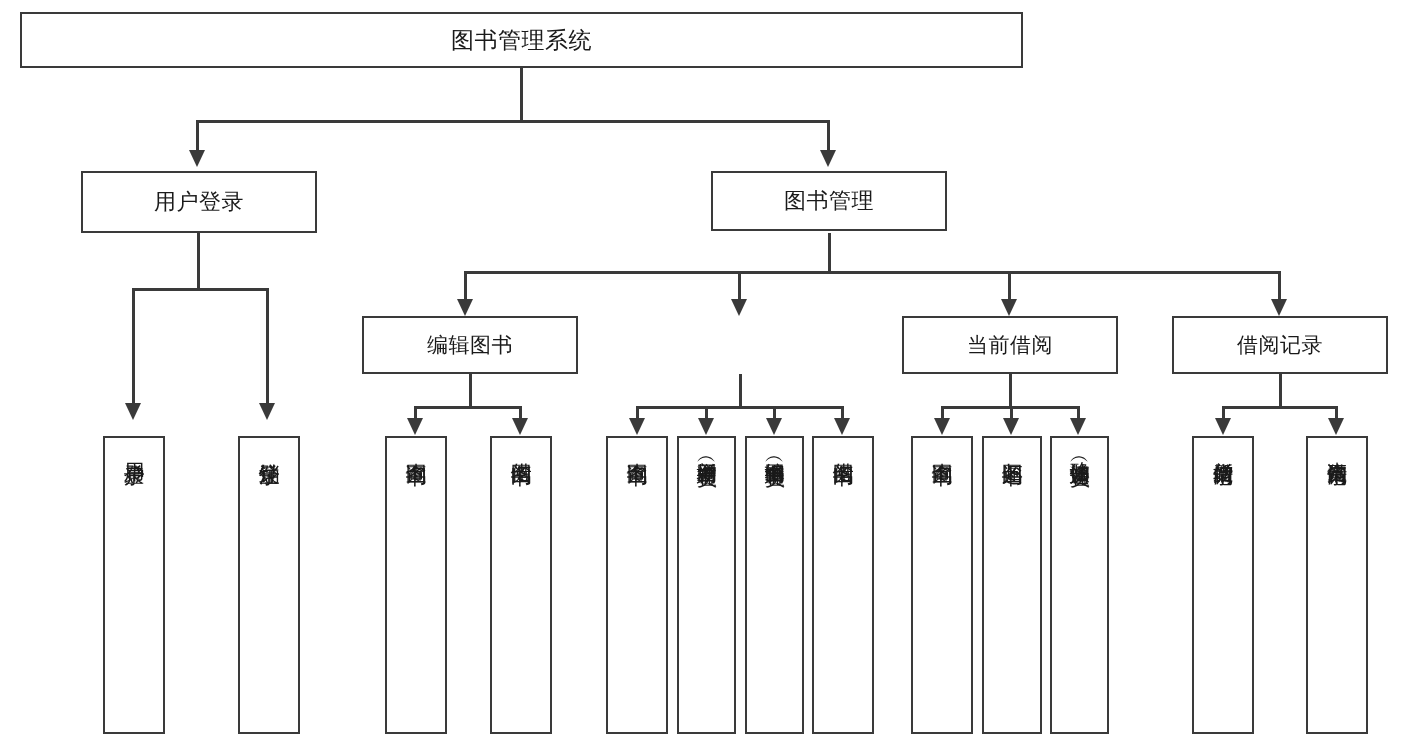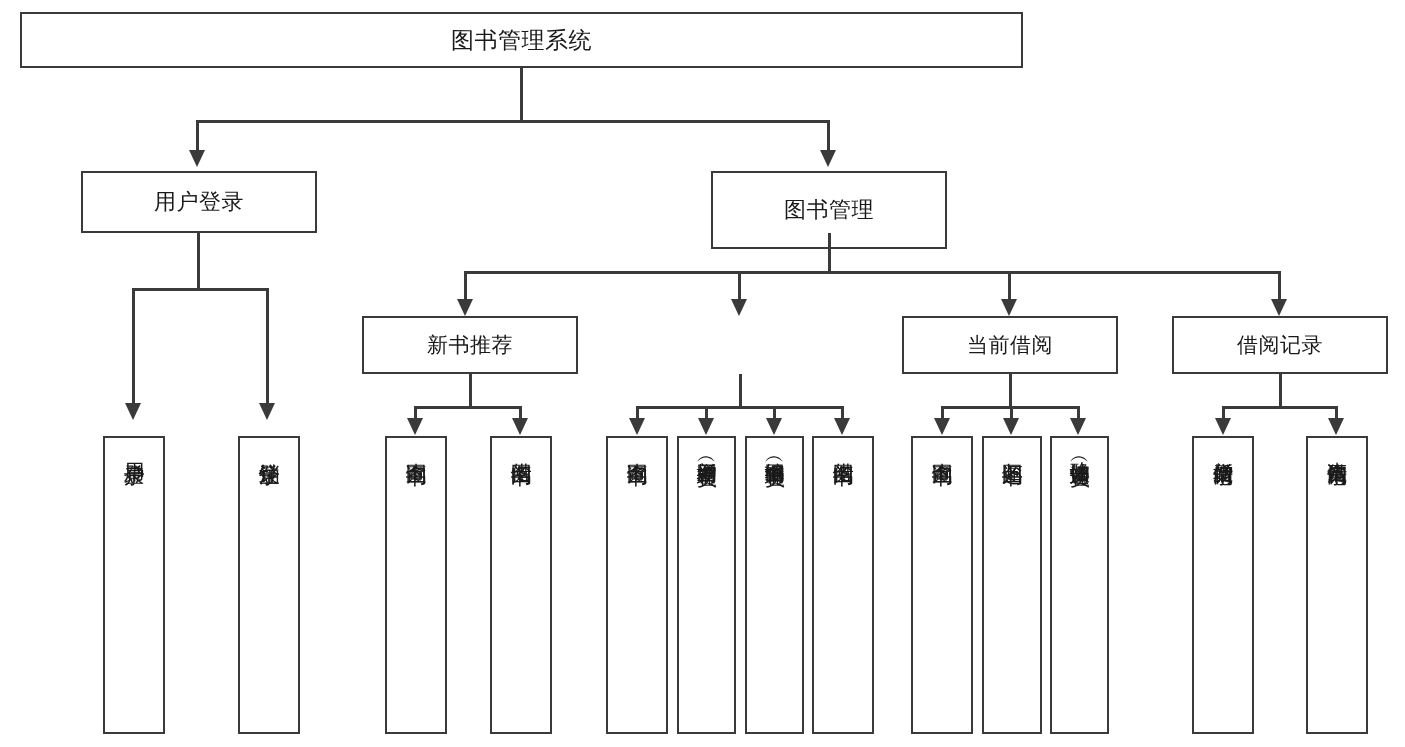--- a/index.html
+++ b/index.html
@@ -97,21 +97,21 @@
 
   <div class="vline" style="left:196px; top:120px; width:3px; height:30px;"></div>
   <div class="arrow" style="left:189px; top:150px;"></div>
   <div class="vline" style="left:827px; top:120px; width:3px; height:30px;"></div>
   <div class="arrow" style="left:820px; top:150px;"></div>
 
   <div class="node level2" style="left:81px; top:171px; width:236px; height:62px;">
     <span class="label">用户登录</span>
   </div>
 
-  <div class="node level2" style="left:711px; top:171px; width:236px; height:78px;align-items:center;">
+  <div class="node level2" style="left:711px; top:171px; width:236px; height:60px;align-items:center;">
     <span class="label">图书管理</span>
   </div>
 
   <div class="vline" style="left:197px; top:233px; width:3px; height:55px;"></div>
   <div class="hline" style="left:132px; top:288px; width:137px; height:3px;"></div>
   <div class="vline" style="left:132px; top:288px; width:3px; height:115px;"></div>
   <div class="arrow" style="left:125px; top:403px;"></div>
   <div class="vline" style="left:266px; top:288px; width:3px; height:115px;"></div>
   <div class="arrow" style="left:259px; top:403px;"></div>
 
@@ -120,21 +120,21 @@
   <div class="vline" style="left:464px; top:271px; width:3px; height:28px;"></div>
   <div class="arrow" style="left:457px; top:299px;"></div>
   <div class="vline" style="left:738px; top:271px; width:3px; height:28px;"></div>
   <div class="arrow" style="left:731px; top:299px;"></div>
   <div class="vline" style="left:1008px; top:271px; width:3px; height:28px;"></div>
   <div class="arrow" style="left:1001px; top:299px;"></div>
   <div class="vline" style="left:1278px; top:271px; width:3px; height:28px;"></div>
   <div class="arrow" style="left:1271px; top:299px;"></div>
 
   <div class="node level3" style="left:362px; top:316px; width:216px; height:58px;">
-    <span class="label">新书推荐</span>
+    <span class="label">编辑图书</span>
   </div>
   <div class="node level3" style="left:902px; top:316px; width:216px; height:58px;text-align:center;">
     <span class="label">当前借阅</span>
   </div>
   <div class="node level3" style="left:1172px; top:316px; width:216px; height:58px;">
     <span class="label">借阅记录</span>
   </div>
 
   <div class="vline" style="left:469px; top:374px; width:3px; height:32px;"></div>
   <div class="hline" style="left:414px; top:406px; width:108px; height:3px;"></div>

